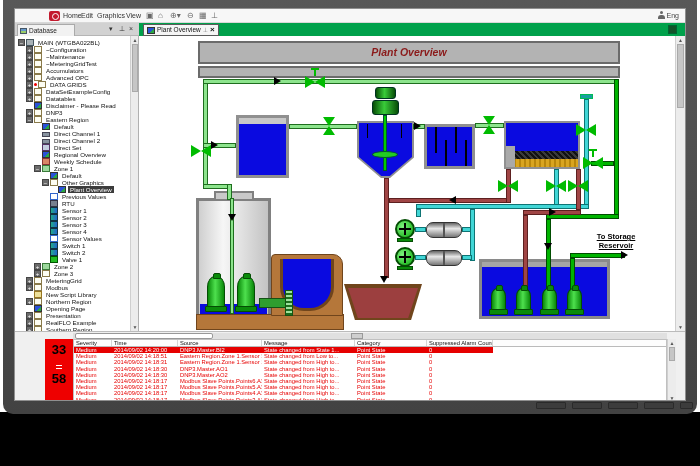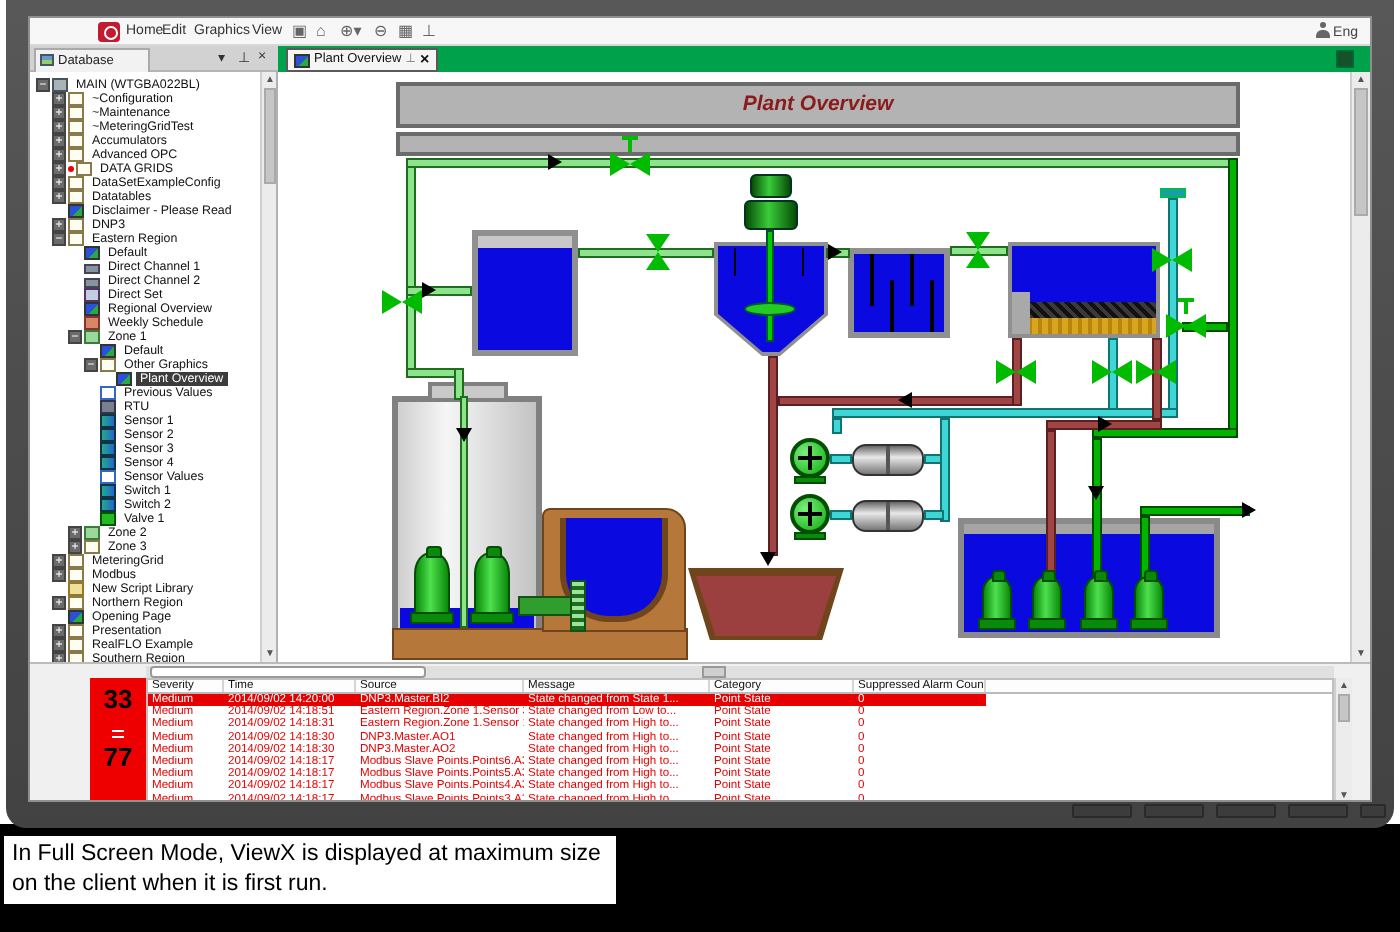--- a/index.html
+++ b/index.html
@@ -498,38 +498,42 @@
       <div class="abs ar r" style="left:135px;top:41px"></div>
       <div class="abs ar r" style="left:72px;top:105px"></div>
       <div class="abs ar r" style="left:275px;top:86px"></div>
       <div class="abs ar d" style="left:89px;top:178px"></div>
       <div class="abs ar l" style="left:310px;top:160px"></div>
       <div class="abs ar r" style="left:410px;top:172px"></div>
       <div class="abs ar d" style="left:241px;top:240px"></div>
       <div class="abs ar d" style="left:405px;top:207px"></div>
       <div class="abs ar r" style="left:482px;top:215px"></div>
 
+      <div class="abs" id="annot" style="left:438px;top:196px;width:78px">
+        <div>To Storage</div>
+        <div>Reservoir</div>
+      </div>
     </div>
 
     <div class="abs sbar" id="cv-sbar">
       <div class="arr" style="top:1px">▲</div>
       <div class="thumb" style="top:8px;width:7px;height:64px"></div>
       <div class="arr" style="bottom:1px">▼</div>
     </div>
 
     <div class="abs" id="alarmpanel">
       <div class="abs" id="al-hscroll">
         <div class="abs" id="al-hthumb"></div>
         <div class="abs" id="al-grip"></div>
       </div>
       <div class="abs" id="redbar">
         <div class="abs alcount" style="top:4px">33</div>
         <div class="abs altick" style="top:26px"></div>
         <div class="abs altick" style="top:29px"></div>
-        <div class="abs alcount" style="top:33px">77</div>
+        <div class="abs alcount" style="top:33px">58</div>
       </div>
       <div class="abs" id="altable">
         <div class="agrid ahead" id="alhead">
             <div>Severity</div>
             <div>Time</div>
             <div>Source</div>
             <div>Message</div>
             <div>Category</div>
             <div>Suppressed Alarm Count</div>
           </div>
@@ -618,16 +622,13 @@
           </div>
       </div>
       <div class="abs sbar" id="al-sbar">
         <div class="arr" style="top:1px">▲</div>
         <div class="thumb" style="top:8px;width:6px;height:14px"></div>
         <div class="arr" style="bottom:1px">▼</div>
       </div>
     </div>
   </div>
 
-  <div class="abs" id="caption">
-    <span>In Full Screen Mode, ViewX is displayed at maximum size on the client when it is first run.</span>
-  </div>
 </div>
 
 </body></html>

